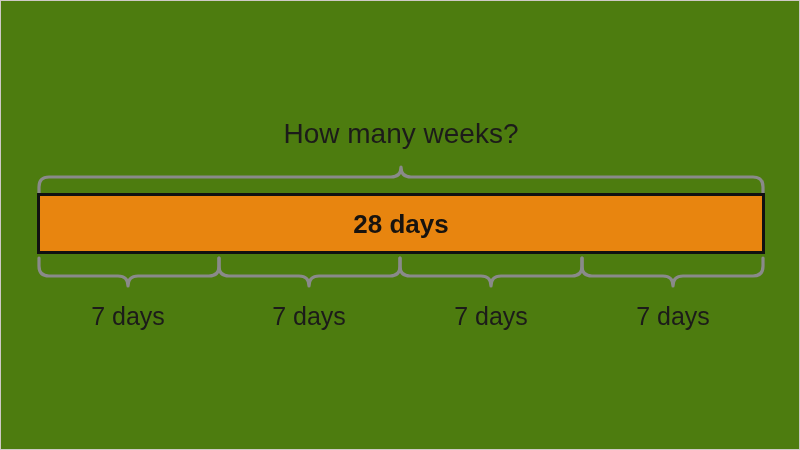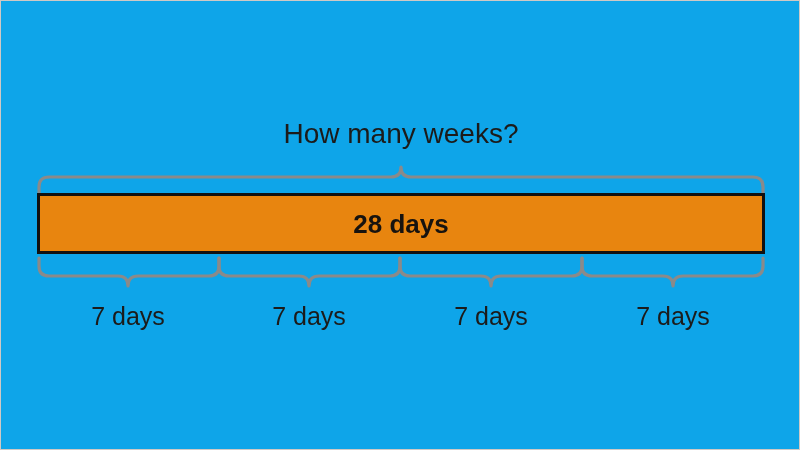--- a/index.html
+++ b/index.html
@@ -10,21 +10,21 @@
   body {
     width: 800px;
     height: 450px;
     font-family: "Liberation Sans", sans-serif;
     overflow: hidden;
   }
   #canvas {
     position: relative;
     width: 800px;
     height: 450px;
-    background: #0ea5e9;
+    background: #4d7c0f;
     box-sizing: border-box;
     border: 1px solid #cfc9c5;
   }
   #bar-model-svg {
     position: absolute;
     left: 0;
     top: 0;
     width: 800px;
     height: 450px;
     display: block;

